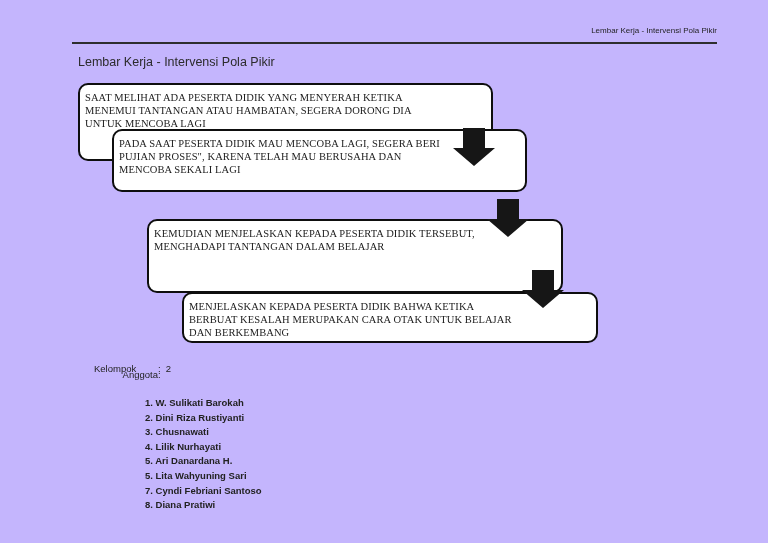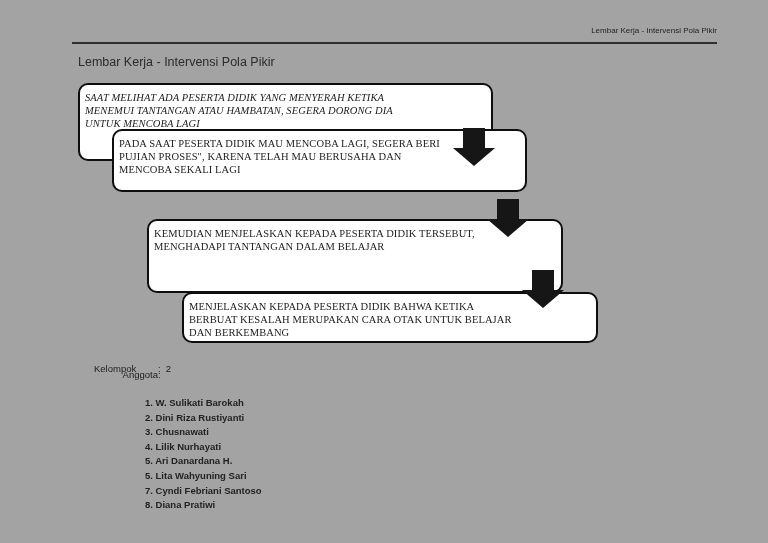--- a/index.html
+++ b/index.html
@@ -1,33 +1,33 @@
 <!DOCTYPE html>
 <html><head>
 <meta charset="utf-8">
 <style>
   html, body { margin: 0; padding: 0; background: #ffffff; }
   .page {
     position: relative; width: 768px; height: 543px;
-    background: #a3a3a3; overflow: hidden;
+    background: #c4b5fd; overflow: hidden;
     font-family: "Liberation Sans", sans-serif;
   }
   .running-title { position: absolute; top: 26px; right: 51px; font-size: 8px; color: #1f1f1f; }
   .rule { position: absolute; top: 42px; left: 72px; width: 645px; height: 2px; background: #2e2e2e; }
   .page-title { position: absolute; top: 55px; left: 78px; font-size: 12.5px; color: #2b2b2b; }
 
   .step {
     position: absolute; box-sizing: border-box; background: #ffffff;
     border: 2px solid #0e0e0e; border-radius: 10px;
     padding: 6px 8px 0 5px;
     font-family: "Liberation Serif", serif;
     font-size: 10.5px; line-height: 13px; color: #1c1c1c;
   }
   .step .ln { white-space: nowrap; letter-spacing: 0.1px; }
-  .step1 { left: 78px;  top: 83px;  width: 415px; height: 78px; font-style: italic; }
+  .step1 { left: 78px;  top: 83px;  width: 415px; height: 78px; }
   .step2 { left: 112px; top: 129px; width: 415px; height: 63px; }
   .step3 { left: 147px; top: 219px; width: 416px; height: 74px; }
   .step4 { left: 182px; top: 292px; width: 416px; height: 51px; }
 
   .flow-arrow { position: absolute; width: 42px; height: 38px; z-index: 5; }
   .arrow1 { left: 453px; top: 128px; }
   .arrow2 { left: 487px; top: 199px; }
   .arrow3 { left: 522px; top: 270px; }
 
   .meta { position: absolute; left: 78px; font-size: 9.5px; color: #222222; }

